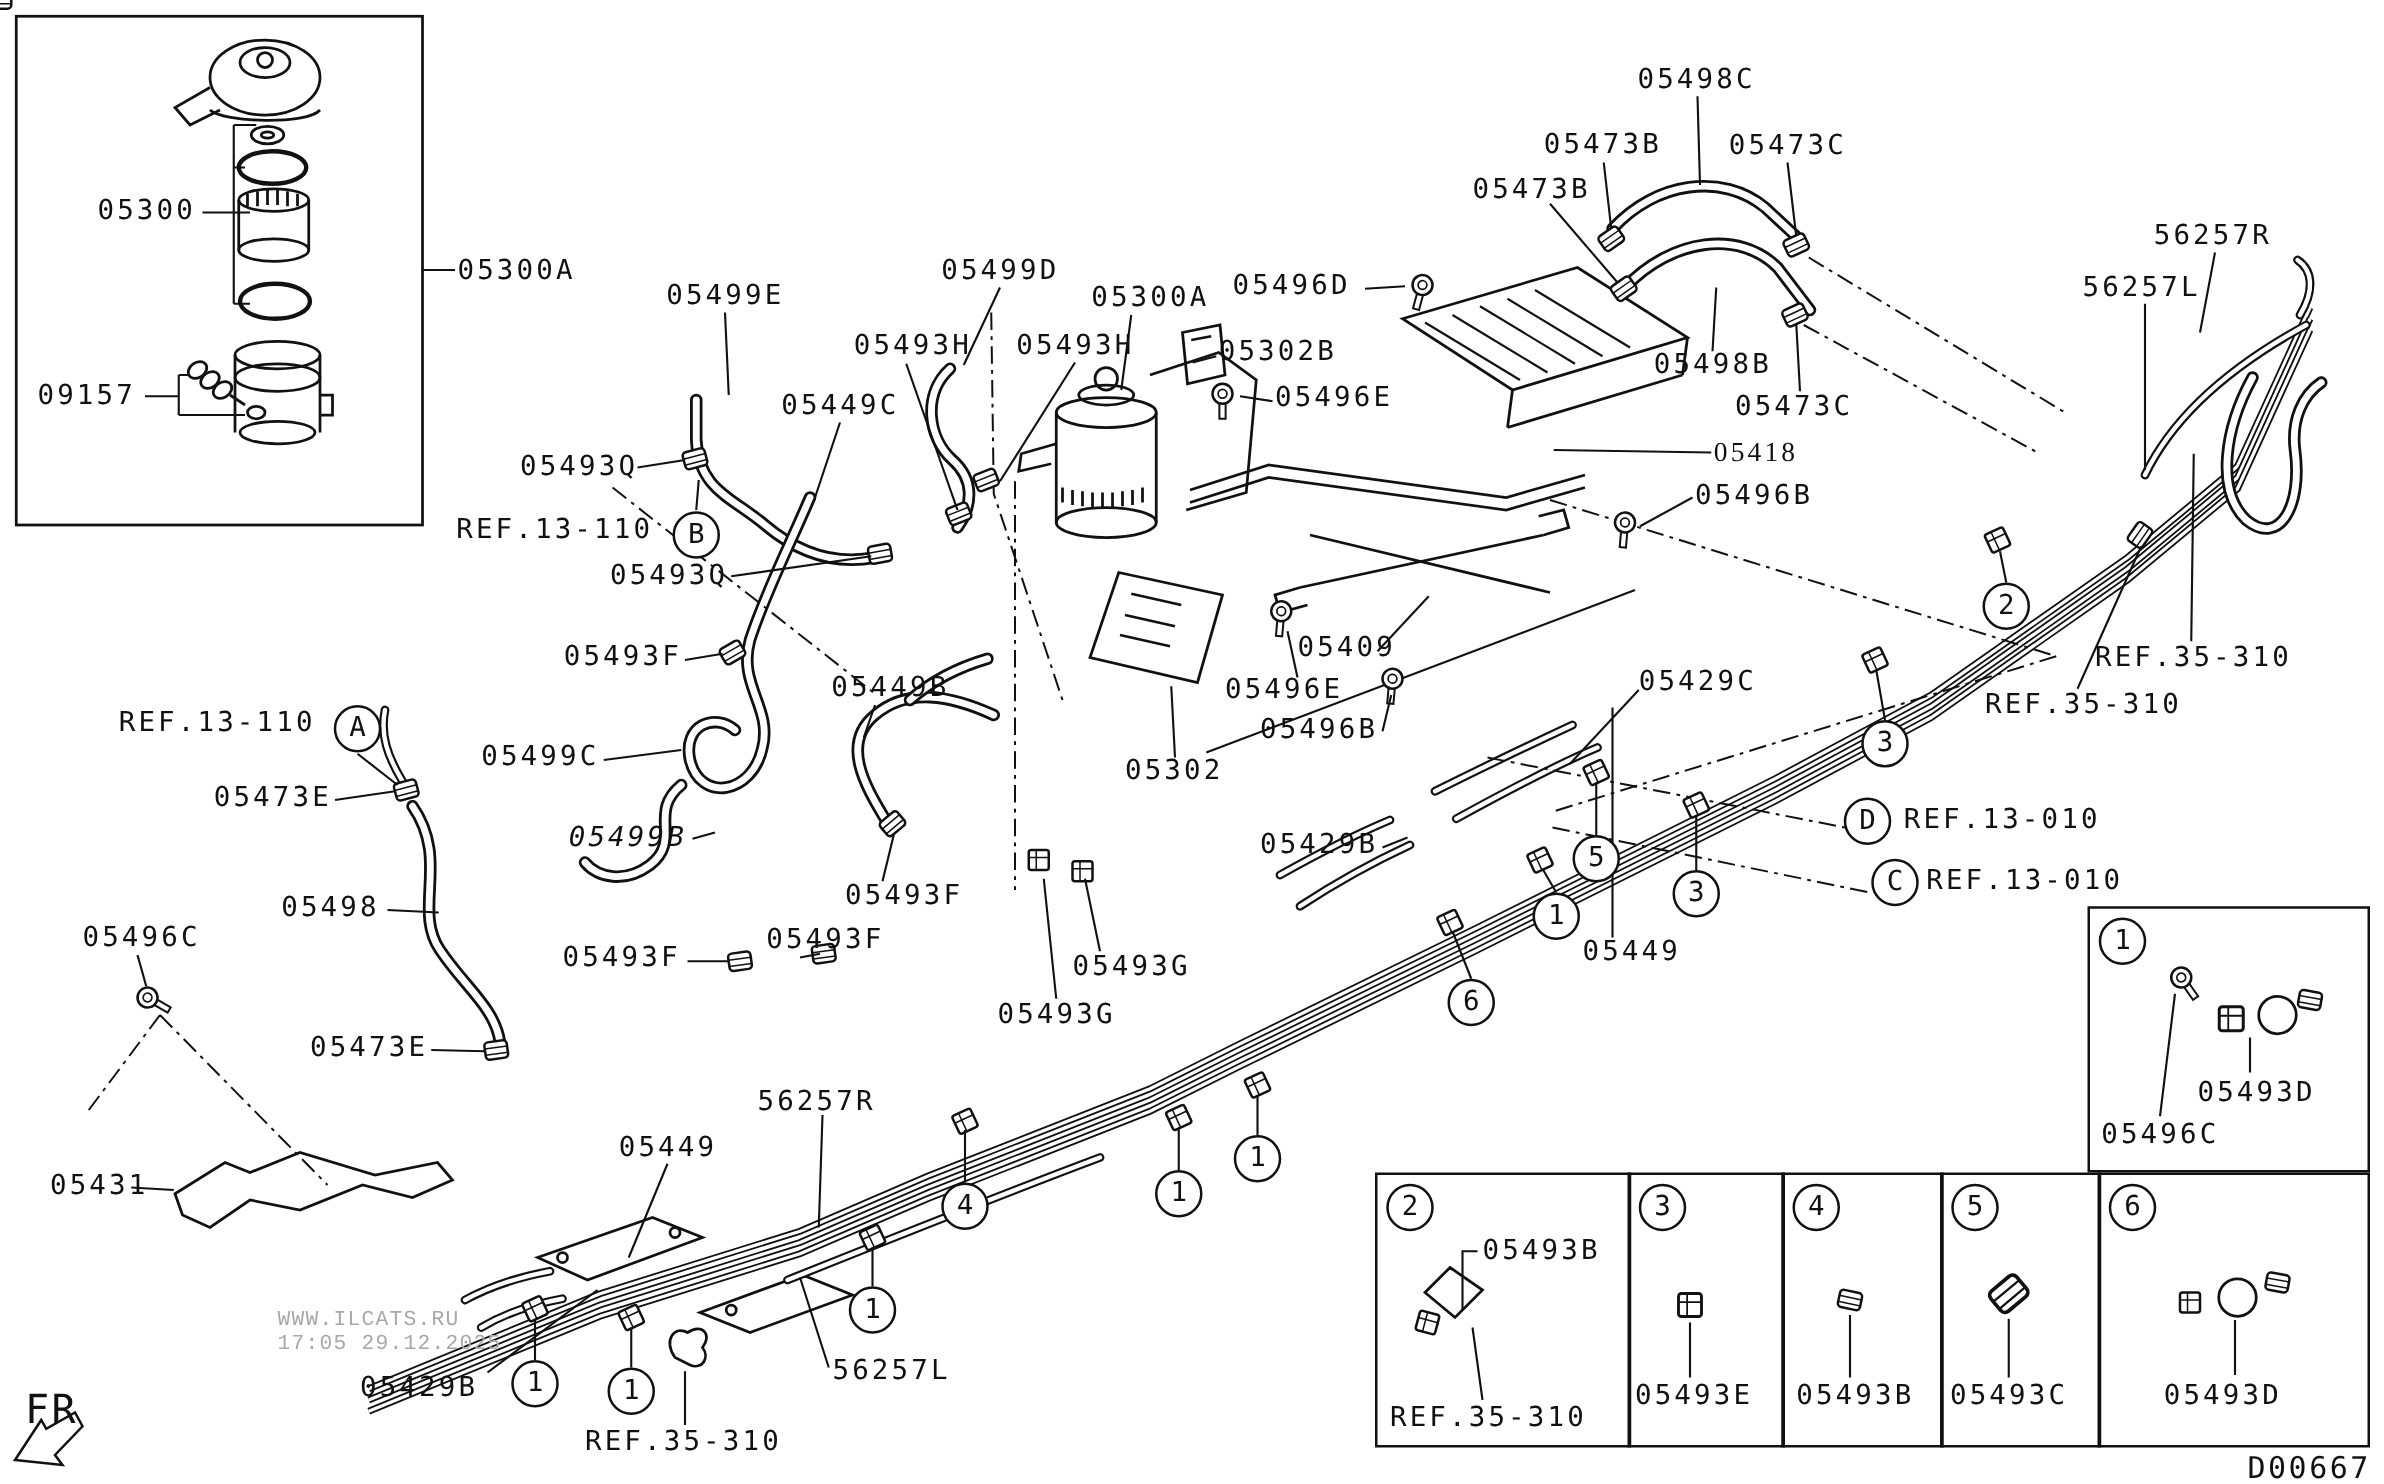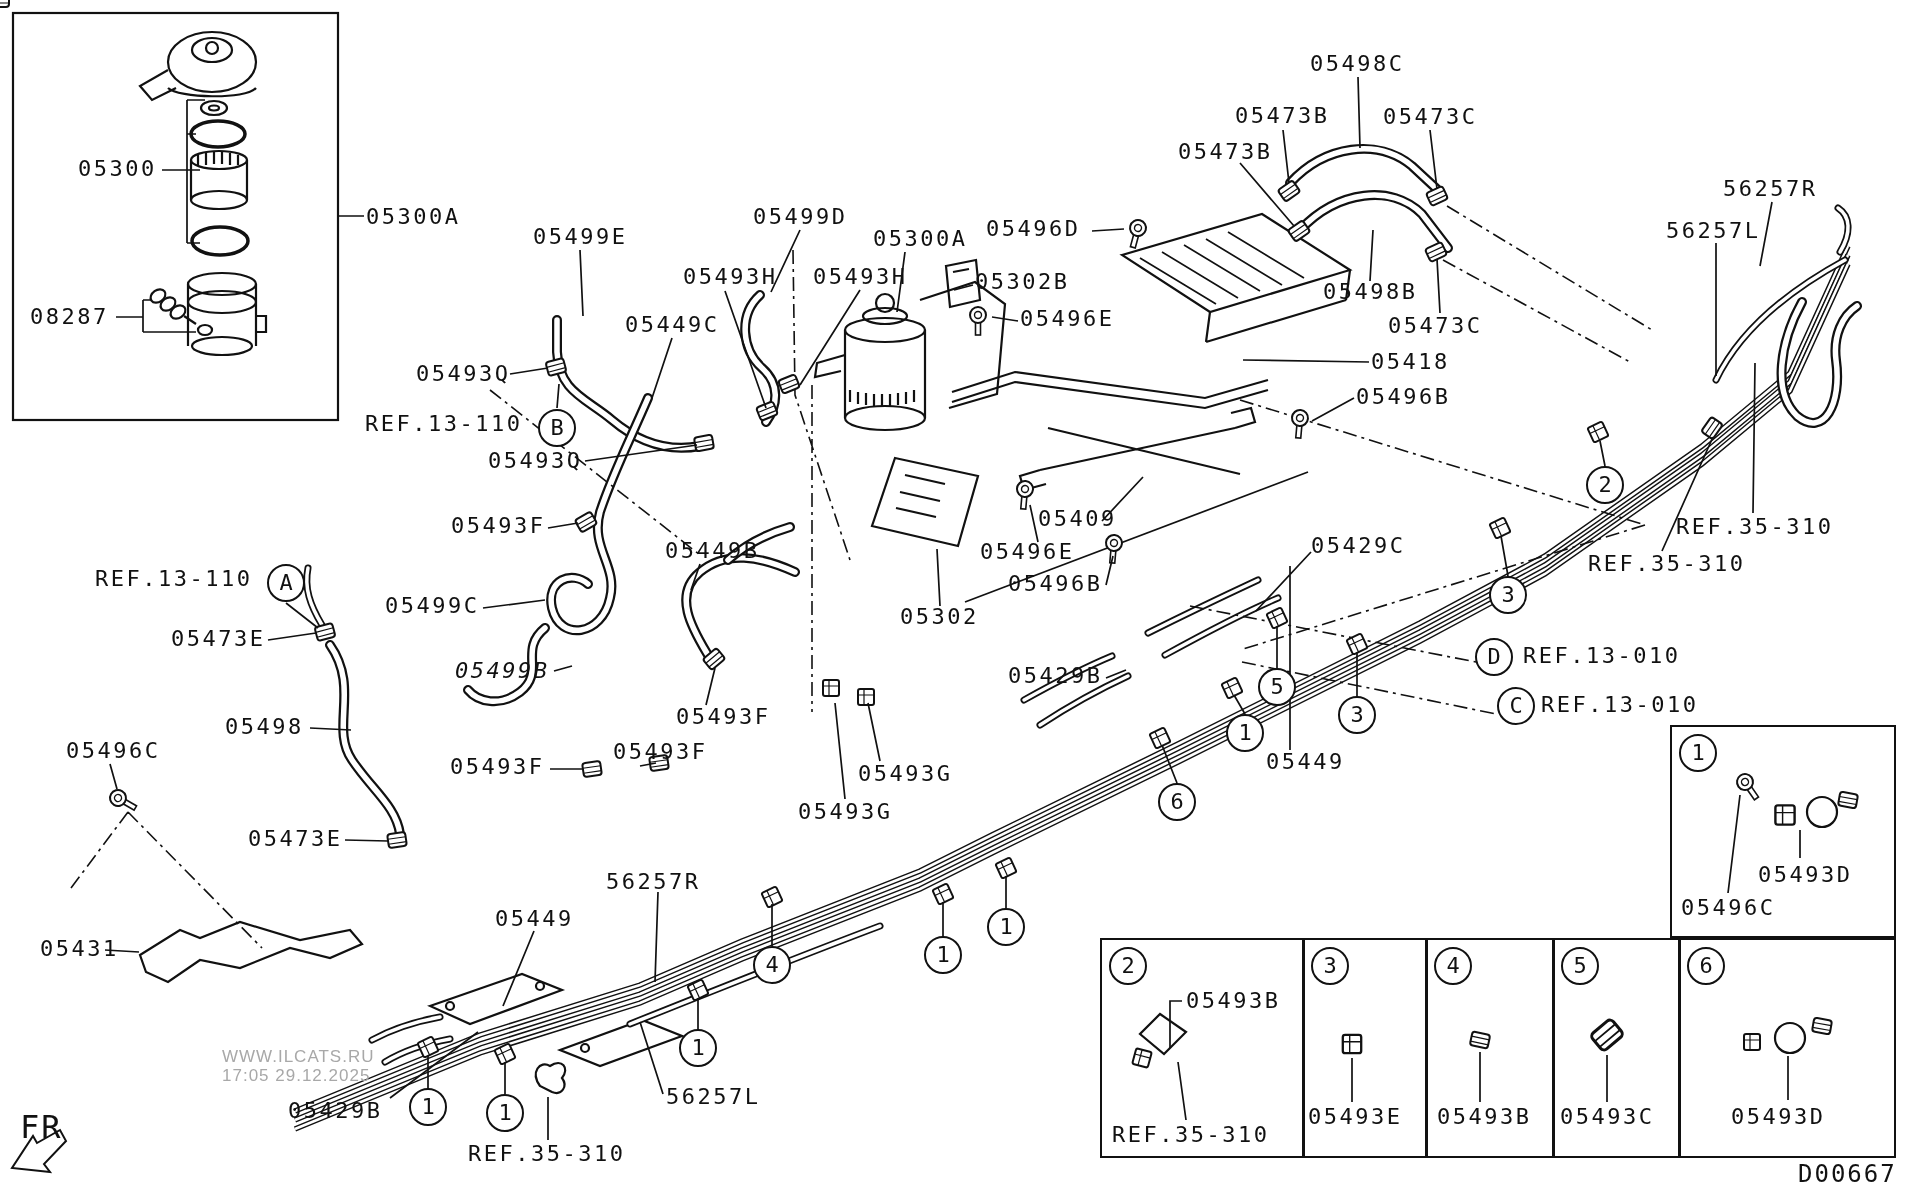--- a/index.html
+++ b/index.html
@@ -6,21 +6,21 @@
   #stage{position:relative;width:1907px;height:1187px;background:#fff;overflow:hidden;
          font-family:"DejaVu Sans Mono","Liberation Mono",monospace;color:#111}
   #artwork{position:absolute;left:0;top:0}
   .plabel{position:absolute;font-size:22px;line-height:22px;letter-spacing:2.5px;white-space:nowrap;color:#111}
   .callout{position:absolute;width:38px;height:38px;border:2.5px solid #111;border-radius:50%;
            background:#fff;font-size:22px;line-height:34px;text-align:center;
            transform:translate(-50%,-50%);color:#111;box-sizing:border-box}
   .lgbox{position:absolute;border:2.5px solid #111;background:transparent;box-sizing:border-box}
   .cellline{position:absolute;width:2.5px;background:#111}
   .wm{position:absolute;color:#a8a8a8;font-size:17px;letter-spacing:1px;
-      font-family:Liberation Sans, sans-serif;white-space:nowrap}
+      font-family:Liberation Mono, monospace;white-space:nowrap}
   .code{position:absolute;font-size:24px;letter-spacing:2px;white-space:nowrap}
   .frlabel{position:absolute;font-size:32px;letter-spacing:2px;white-space:nowrap}
   
   .ln{stroke:#111;fill:none;stroke-width:1.7}
   .ln2{stroke:#111;fill:none;stroke-width:2.2}
   .tube{stroke:#111;fill:none;stroke-width:10;stroke-linecap:round}
   .tubein{stroke:#fff;fill:none;stroke-width:5.5;stroke-linecap:round}
   .tubes{stroke:#111;fill:none;stroke-width:7;stroke-linecap:round}
   .tubesin{stroke:#fff;fill:none;stroke-width:3.5;stroke-linecap:round}
   .bun{stroke:#111;fill:none;stroke-width:5.5}
@@ -265,40 +265,40 @@
     <path class="ld" d="M1788,1056 L1788,1100"></path>
   </g>
 </svg>
 
 <div class="wm" style="left:222px;top:1047px">WWW.ILCATS.RU</div>
 <div class="wm" style="left:222px;top:1066px">17:05 29.12.2025</div>
 <div class="frlabel" style="left:20px;top:1108px">FR</div>
 <div class="code" style="left:1798px;top:1160px">D00667</div>
 
 <div class="plabel" style="left: 78px; top: 158px;">05300</div>
-    <div class="plabel" style="left: 30px; top: 306px;">08287</div>
+    <div class="plabel" style="left: 30px; top: 306px;">09157</div>
     <div class="plabel" style="left: 366px; top: 206px;">05300A</div>
     <div class="plabel" style="left: 533px; top: 226px;">05499E</div>
     <div class="plabel" style="left: 753px; top: 206px;">05499D</div>
     <div class="plabel" style="left: 683px; top: 266px;">05493H</div>
     <div class="plabel" style="left: 813px; top: 266px;">05493H</div>
     <div class="plabel" style="left: 873px; top: 228px;">05300A</div>
     <div class="plabel" style="left: 625px; top: 314px;">05449C</div>
     <div class="plabel" style="left: 975px; top: 271px;">05302B</div>
     <div class="plabel" style="left: 986px; top: 218px;">05496D</div>
     <div class="plabel" style="left: 1020px; top: 308px;">05496E</div>
     <div class="plabel" style="left: 1235px; top: 105px;">05473B</div>
     <div class="plabel" style="left: 1178px; top: 141px;">05473B</div>
     <div class="plabel" style="left: 1310px; top: 53px;">05498C</div>
     <div class="plabel" style="left: 1383px; top: 106px;">05473C</div>
     <div class="plabel" style="left: 1388px; top: 315px;">05473C</div>
     <div class="plabel" style="left: 1323px; top: 281px;">05498B</div>
     <div class="plabel" style="left: 1723px; top: 178px;">56257R</div>
     <div class="plabel" style="left: 1666px; top: 220px;">56257L</div>
-    <div class="plabel" style="left: 1371px; top: 351px;">05418</div>
+    <div class="plabel" style="left: 1371px; top: 351px; font-family: Liberation Serif, serif;">05418</div>
     <div class="plabel" style="left: 1356px; top: 386px;">05496B</div>
     <div class="plabel" style="left: 365px; top: 413px;">REF.13-110</div>
     <div class="plabel" style="left: 416px; top: 363px;">05493Q</div>
     <div class="plabel" style="left: 488px; top: 450px;">05493Q</div>
     <div class="plabel" style="left: 451px; top: 515px;">05493F</div>
     <div class="plabel" style="left: 95px; top: 568px;">REF.13-110</div>
     <div class="plabel" style="left: 171px; top: 628px;">05473E</div>
     <div class="plabel" style="left: 385px; top: 595px;">05499C</div>
     <div class="plabel" style="left: 665px; top: 540px;">05449B</div>
     <div class="plabel" style="left: 455px; top: 660px; font-style: italic;">05499B</div>

